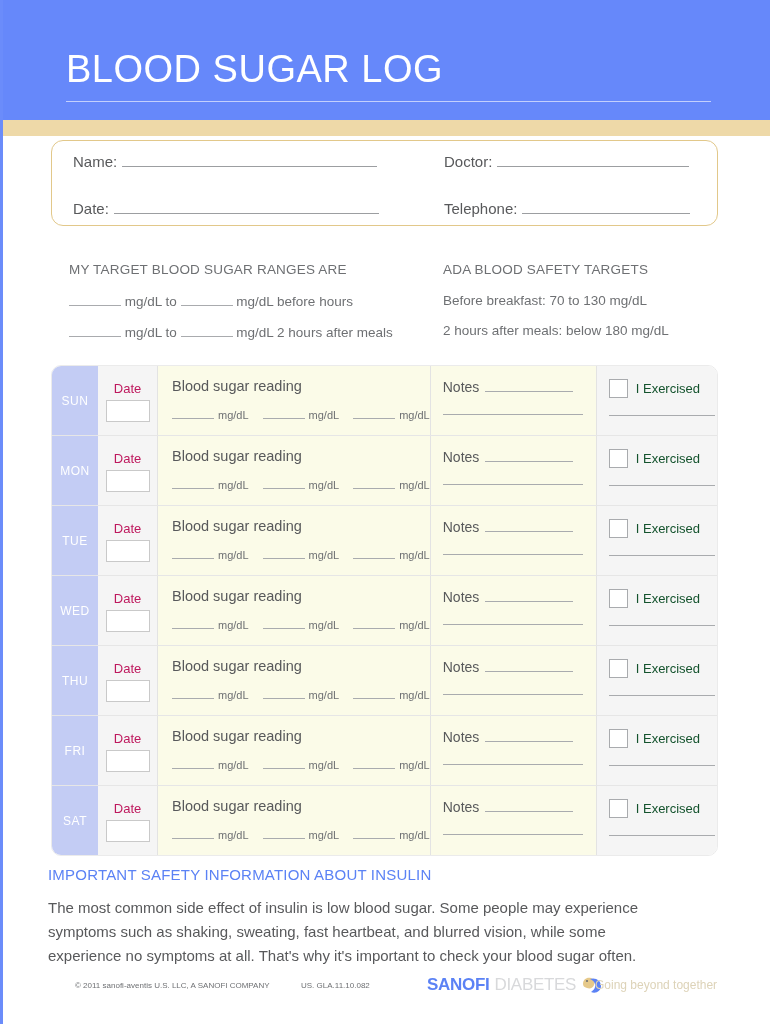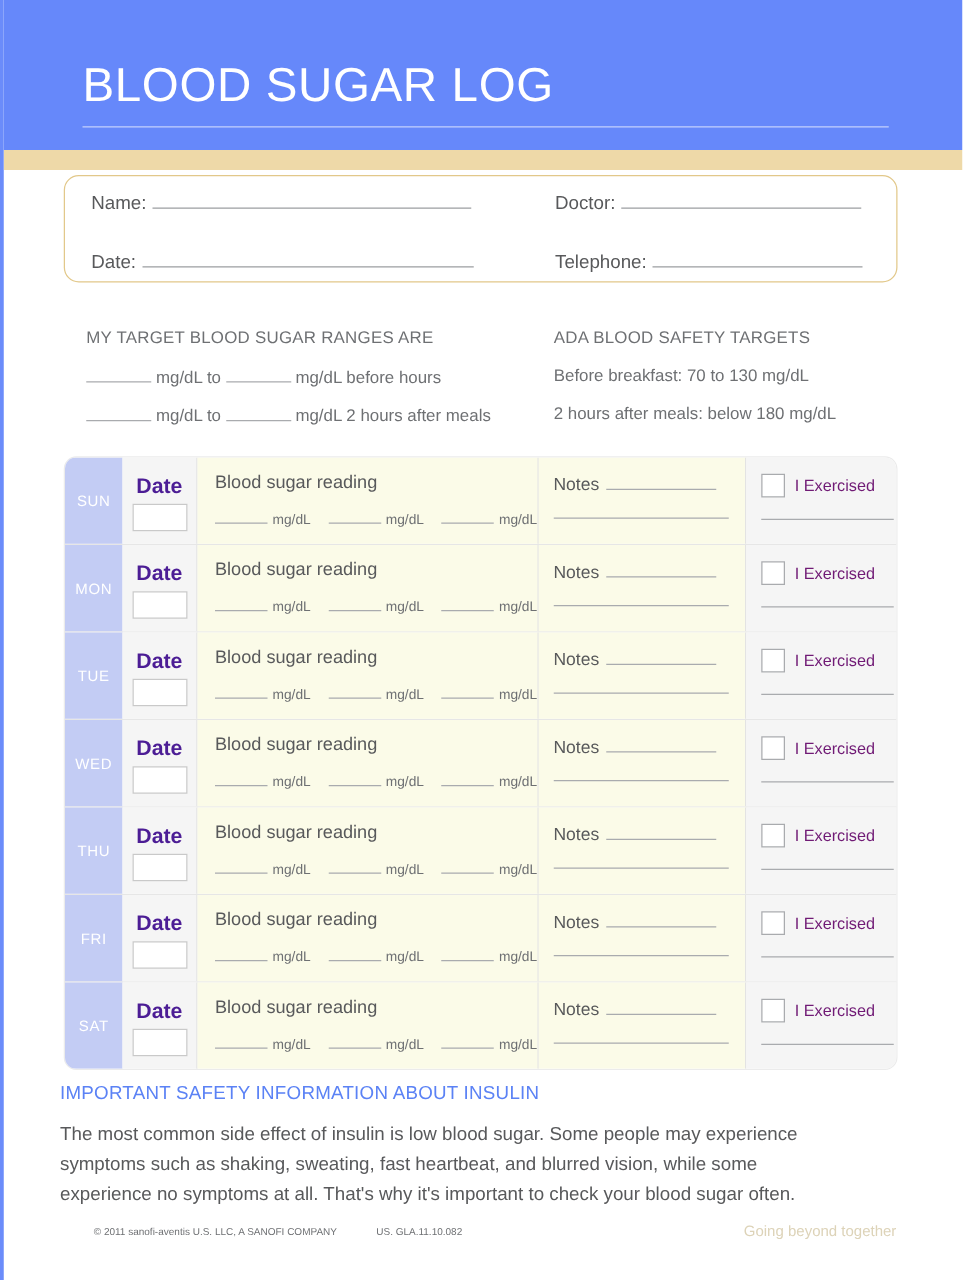--- a/index.html
+++ b/index.html
@@ -163,24 +163,23 @@
     background: #f5f5f5;
     border-right: 1px solid #e3e3e3;
     display: flex;
     flex-direction: column;
     align-items: center;
     justify-content: center;
     padding-top: 2px;
     box-sizing: border-box;
   }
   .c-date .dl {
-    font-size: 17px;
-    color: #4c1d95;
+    font-size: 13px;
+    color: #be185d;
     margin-bottom: 4px;
-    font-weight: bold;
   }
   .c-date .dbox {
     width: 44px;
     height: 22px;
     background: #ffffff;
     border: 1px solid #c9c9c9;
     box-sizing: border-box;
   }
   .c-read {
     flex: 1 1 auto;
@@ -254,21 +253,21 @@
   .c-ex .cbox {
     width: 19px;
     height: 19px;
     background: #ffffff;
     border: 1px solid #a9abae;
     box-sizing: border-box;
     flex: 0 0 19px;
   }
   .c-ex .exlabel {
     font-size: 13px;
-    color: #701a75;
+    color: #14532d;
     white-space: nowrap;
   }
   .c-ex .exline {
     display: block;
     border-bottom: 1px solid #a9abae;
     width: 106px;
     height: 1px;
   }
 
   
@@ -589,16 +588,27 @@
     </div>
 
   <div class="safety">
     <div class="safety-head">IMPORTANT SAFETY INFORMATION ABOUT INSULIN</div>
     <div class="safety-body">The most common side effect of insulin is low blood sugar. Some people may experience symptoms such as shaking, sweating, fast heartbeat, and blurred vision, while some experience no symptoms at all. That's why it's important to check your blood sugar often.</div>
   </div>
 
   <div class="footer">
     <div class="copyright">© 2011 sanofi-aventis U.S. LLC, A SANOFI COMPANY</div>
     <div class="code">US. GLA.11.10.082</div>
+    <div class="brand">
+      <span class="s1">SANOFI</span>
+      <span class="s2">DIABETES</span>
+      <span class="bird">
+        <svg width="22" height="20" viewBox="0 0 22 20">
+          <path d="M2,9 C2,4 6,2 10,3 C13,4 14,7 13,10 C12,13 9,14 6,13 C3,12 2,11 2,9 Z" fill="#e6c98a"></path>
+          <path d="M9,4 C14,2 20,5 20,11 C20,16 15,19 10,17 C13,15 15,12 14,9 C13,6 11,5 9,4 Z" fill="#5b82f5"></path>
+          <circle cx="6" cy="6" r="1.1" fill="#6e7073"></circle>
+        </svg>
+      </span>
+    </div>
     <div class="tagline">Going beyond together</div>
   </div>
 
 </div>
 
 </body></html>

